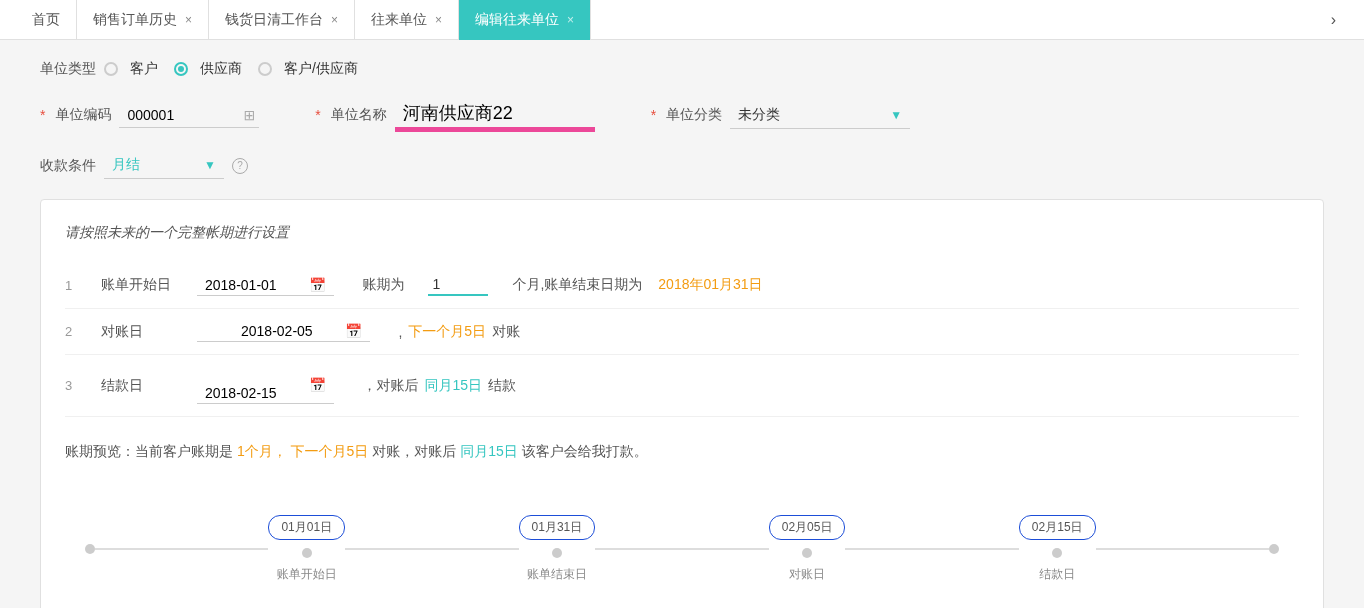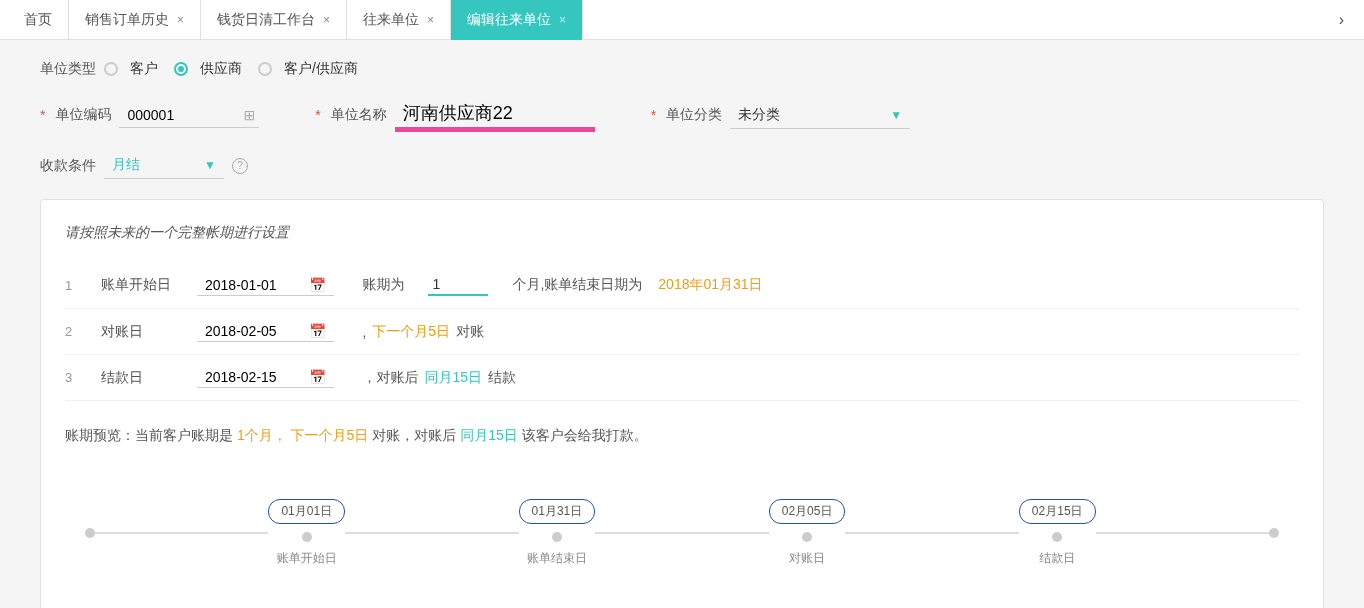--- a/index.html
+++ b/index.html
@@ -5,21 +5,21 @@
     * { box-sizing: border-box; margin: 0; padding: 0; }
     body { font-family: 'Microsoft YaHei', Arial, sans-serif; font-size: 14px; color: #333; background: #f5f5f5; }
 
     
     .tabs-bar {
       display: flex;
       align-items: center;
       background: #fff;
       border-bottom: 1px solid #e0e0e0;
       height: 40px;
-      padding: 8px;
+      padding: 16px;
     }
     .tab {
       display: flex;
       align-items: center;
       padding: 0 16px;
       height: 40px;
       cursor: pointer;
       font-size: 14px;
       color: #555;
       border-right: 1px solid #e0e0e0;
@@ -393,35 +393,35 @@
       <span class="step-suffix">
         <span>个月,账单结束日期为</span>
         <span class="highlight-orange" style="margin-left:12px;">2018年01月31日</span>
       </span>
     </div>
 
     <div class="step-row">
       <span class="step-num">2</span>
       <span class="step-label">对账日</span>
       <div class="step-date-input">
-        <input type="text" value="2018-02-05" style="width: 100px;">
+        <input type="text" value="2018-02-05" style="width: 100px; margin-left: 36px;">
         <span class="calendar-icon">📅</span>
       </div>
       <span class="step-suffix" style="margin-left:12px;">
         <span>,</span>
         <span class="highlight-orange" style="margin:0 2px;">下一个月5日</span>
         <span>对账</span>
       </span>
     </div>
 
     <div class="step-row">
       <span class="step-num">3</span>
       <span class="step-label">结款日</span>
       <div class="step-date-input">
-        <input type="text" value="2018-02-15" style="width: 100px;">
+        <input type="text" value="2018-02-15" style="width: 100px; margin-top: 16px;">
         <span class="calendar-icon">📅</span>
       </div>
       <span class="step-suffix" style="margin-left:12px;">
         <span>，对账后</span>
         <span class="highlight-teal" style="margin:0 2px;">同月15日</span>
         <span>结款</span>
       </span>
     </div>
 
     <div class="preview-row">

